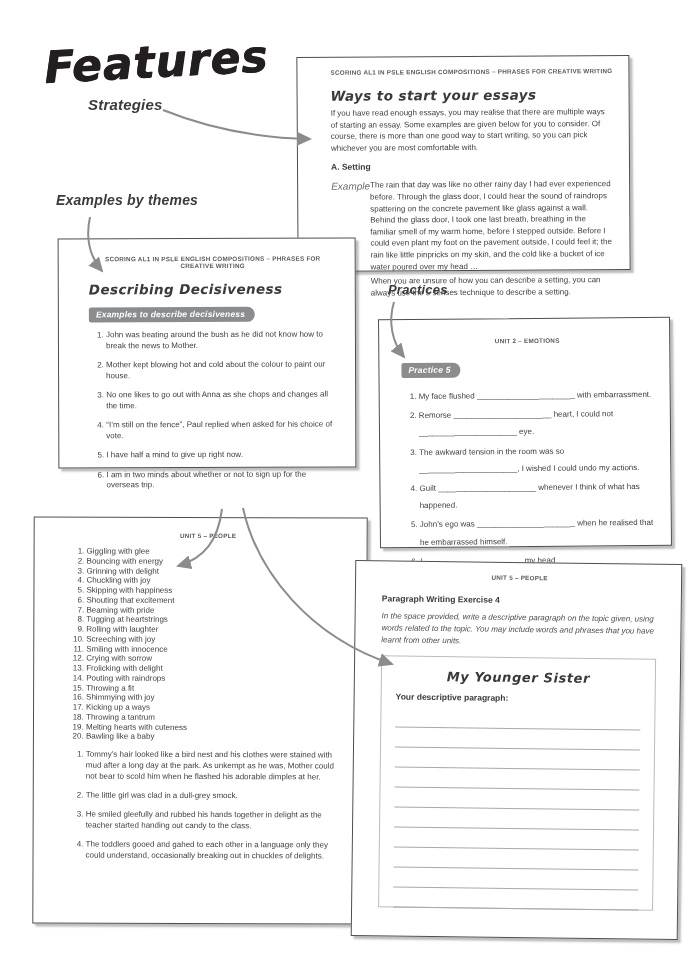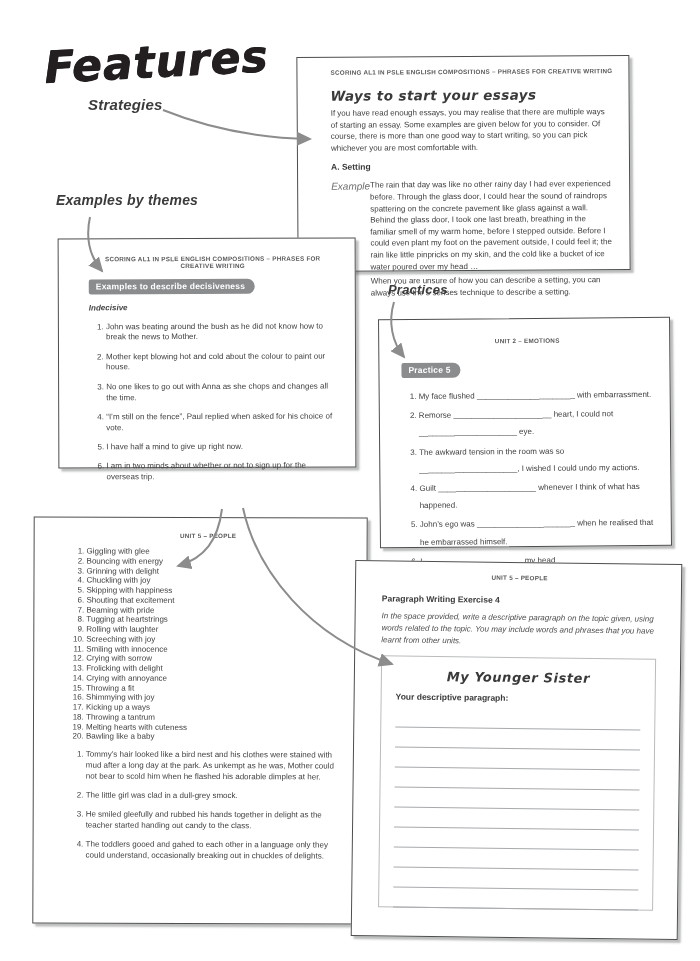--- a/index.html
+++ b/index.html
@@ -43,21 +43,21 @@
   }
   .hand-title {
     font-family:"DejaVu Sans", sans-serif; font-style:italic; font-weight:bold;
     font-size:13.5px; letter-spacing:0.4px; color:#3a3a3c; margin:0;
   }
   .body-text { font-size:8px; line-height:1.45; margin:0; }
   .subhead { font-size:8.5px; font-weight:bold; margin:0; color:#3a3a3c; }
   .badge {
     display:inline-block; background:var(--accent_badge,#8a8c8e); color:#fff;
     font-size:8.5px; font-weight:bold; letter-spacing:0.2px;
-    padding:2.5px 10px 3px 7px; border-radius:3px 10px 10px 3px;
+    padding:2.5px 10px 3px 7px; border-radius:3px 10px 10px 3px;font-style:italic;
   }
   ol { margin:0; padding-left:17px; }
   ol li { font-size:8px; line-height:1.35; color:var(--ink,#414042); }
   .spaced-list li { margin-bottom:8.5px; }
   .tight-list li  { line-height:1.22; margin-bottom:0; }
   .blank-list li  { line-height:2.15; margin-bottom:2px; }
   .blank-list { color:#9b9da0; }
 
   
   .example-row { display:flex; margin-top:8px; }
@@ -104,24 +104,24 @@
       <span class="example-label">Example</span>
       <div class="example-col">
         <p class="body-text">The rain that day was like no other rainy day I had ever experienced before. Through the glass door, I could hear the sound of raindrops spattering on the concrete pavement like glass against a wall. Behind the glass door, I took one last breath, breathing in the familiar smell of my warm home, before I stepped outside. Before I could even plant my foot on the pavement outside, I could feel it; the rain like little pinpricks on my skin, and the cold like a bucket of ice water poured over my head …</p>
         <p class="body-text">When you are unsure of how you can describe a setting, you can always use the 5 senses technique to describe a setting.</p>
       </div>
     </div>
   </section>
 
   <section class="page" id="page-decisive">
     <div class="running-head">SCORING AL1 IN PSLE ENGLISH COMPOSITIONS – PHRASES FOR CREATIVE WRITING</div>
+    <h2 class="hand-title mt12">Describing Decisiveness</h2>
     <div class="mt6">
       <span class="badge">Examples to describe decisiveness</span>
     </div>
-    <p class="body-text mt8" style="font-weight:bold;font-style:italic;">Indecisive</p>
     <ol class="spaced-list mt8">
         <li>John was beating around the bush as he did not know how to break the news to Mother.</li>
         <li>Mother kept blowing hot and cold about the colour to paint our house.</li>
         <li>No one likes to go out with Anna as she chops and changes all the time.</li>
         <li>“I’m still on the fence”, Paul replied when asked for his choice of vote.</li>
         <li>I have half a mind to give up right now.</li>
         <li>I am in two minds about whether or not to sign up for the overseas trip.</li>
       </ol>
   </section>
 
@@ -149,21 +149,21 @@
         <li>Chuckling with joy</li>
         <li>Skipping with happiness</li>
         <li>Shouting that excitement</li>
         <li>Beaming with pride</li>
         <li>Tugging at heartstrings</li>
         <li>Rolling with laughter</li>
         <li>Screeching with joy</li>
         <li>Smiling with innocence</li>
         <li>Crying with sorrow</li>
         <li>Frolicking with delight</li>
-        <li>Crying with annoyance</li>
+        <li>Pouting with raindrops</li>
         <li>Throwing a fit</li>
         <li>Shimmying with joy</li>
         <li>Kicking up a ways</li>
         <li>Throwing a tantrum</li>
         <li>Melting hearts with cuteness</li>
         <li>Bawling like a baby</li>
       </ol>
     <ol class="spaced-list mt8">
         <li>Tommy’s hair looked like a bird nest and his clothes were stained with mud after a long day at the park. As unkempt as he was, Mother could not bear to scold him when he flashed his adorable dimples at her.</li>
         <li>The little girl was clad in a dull-grey smock.</li>

